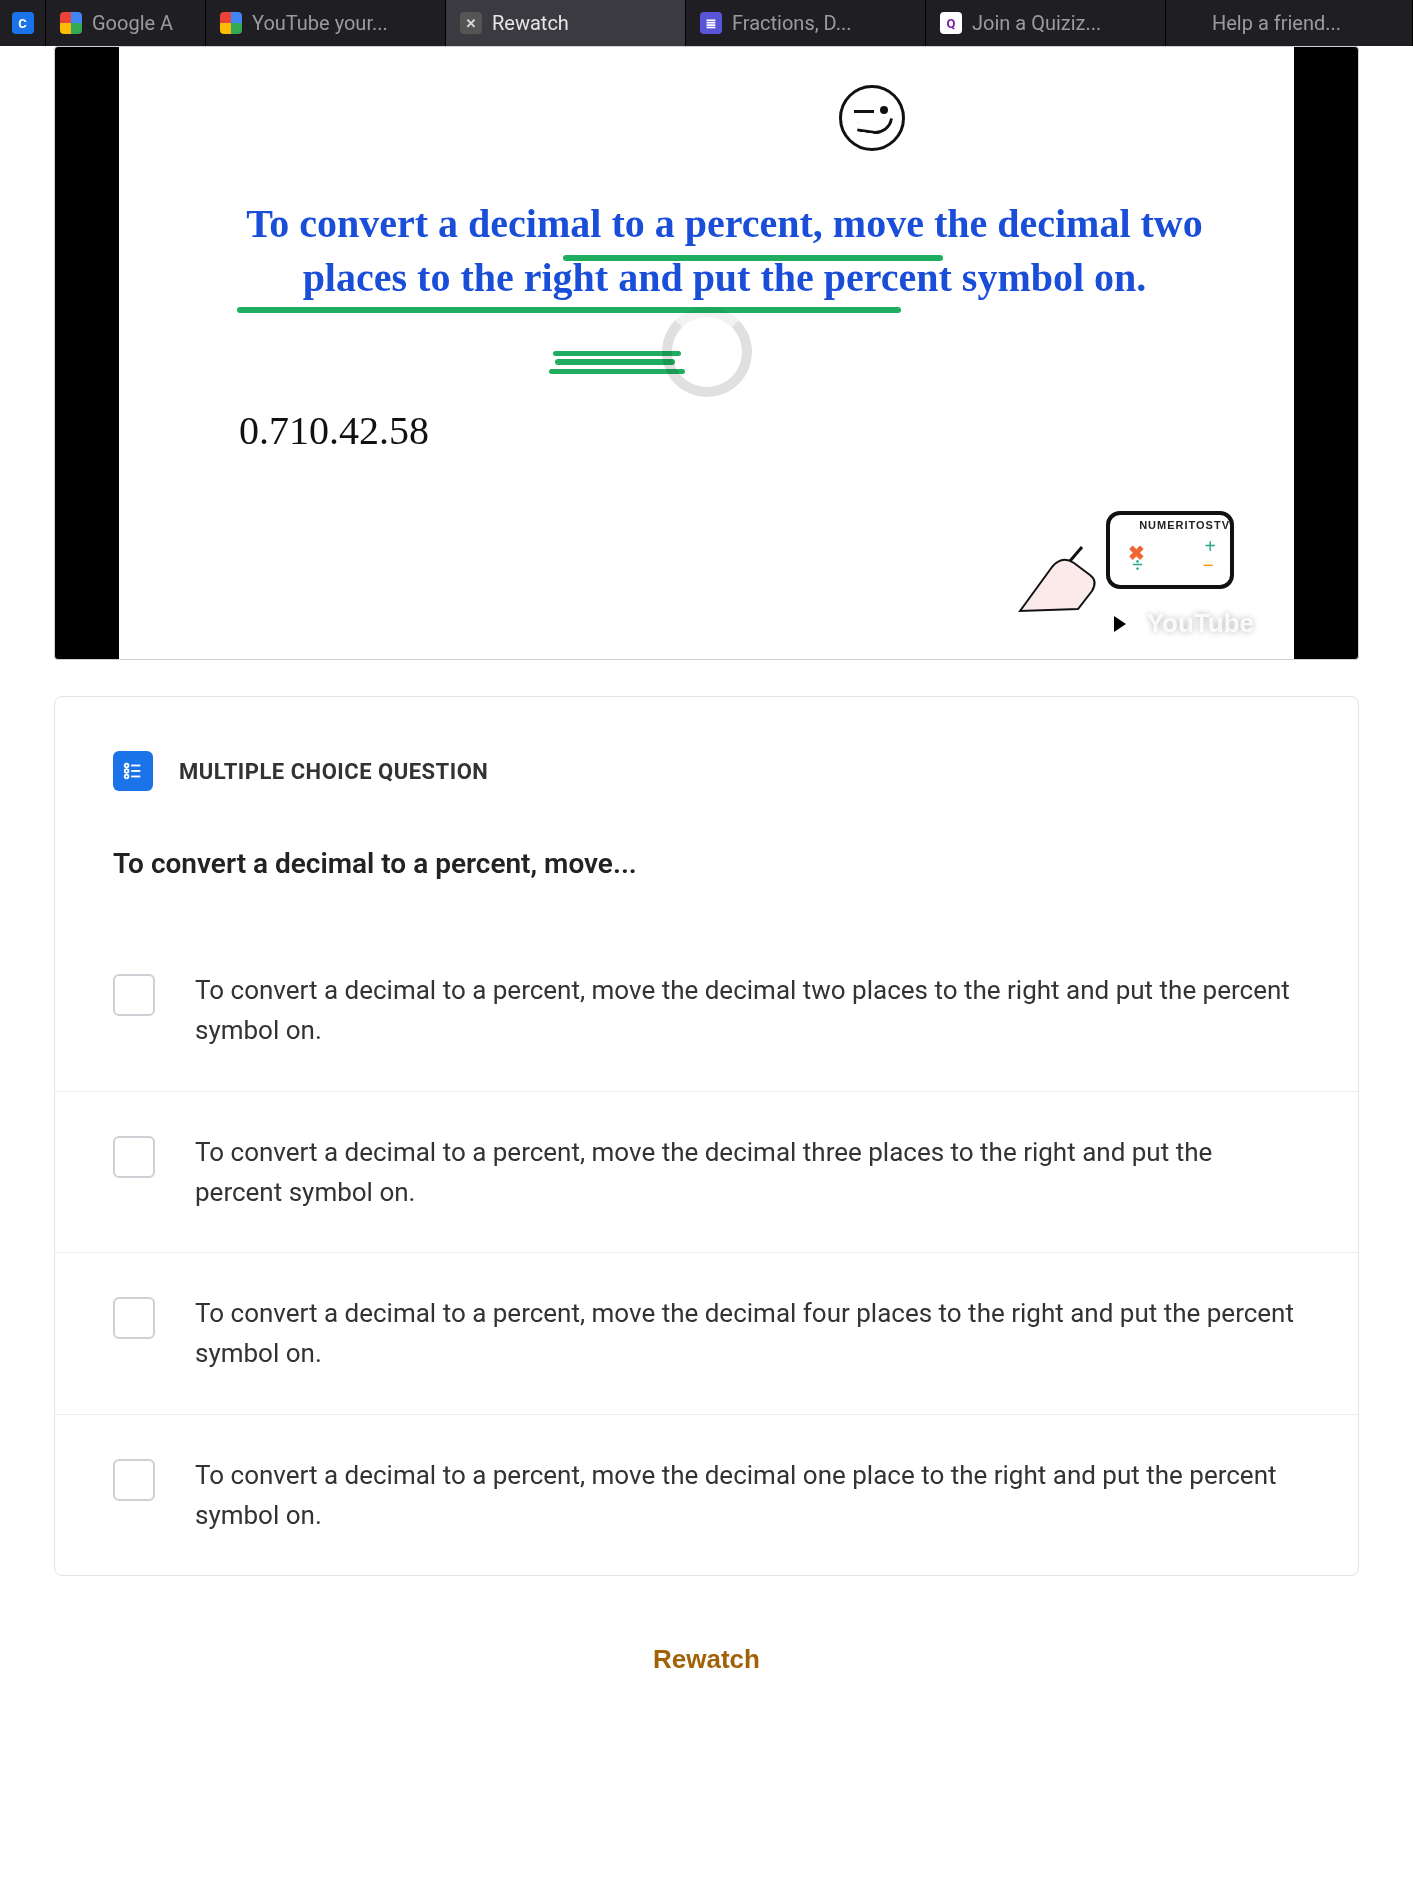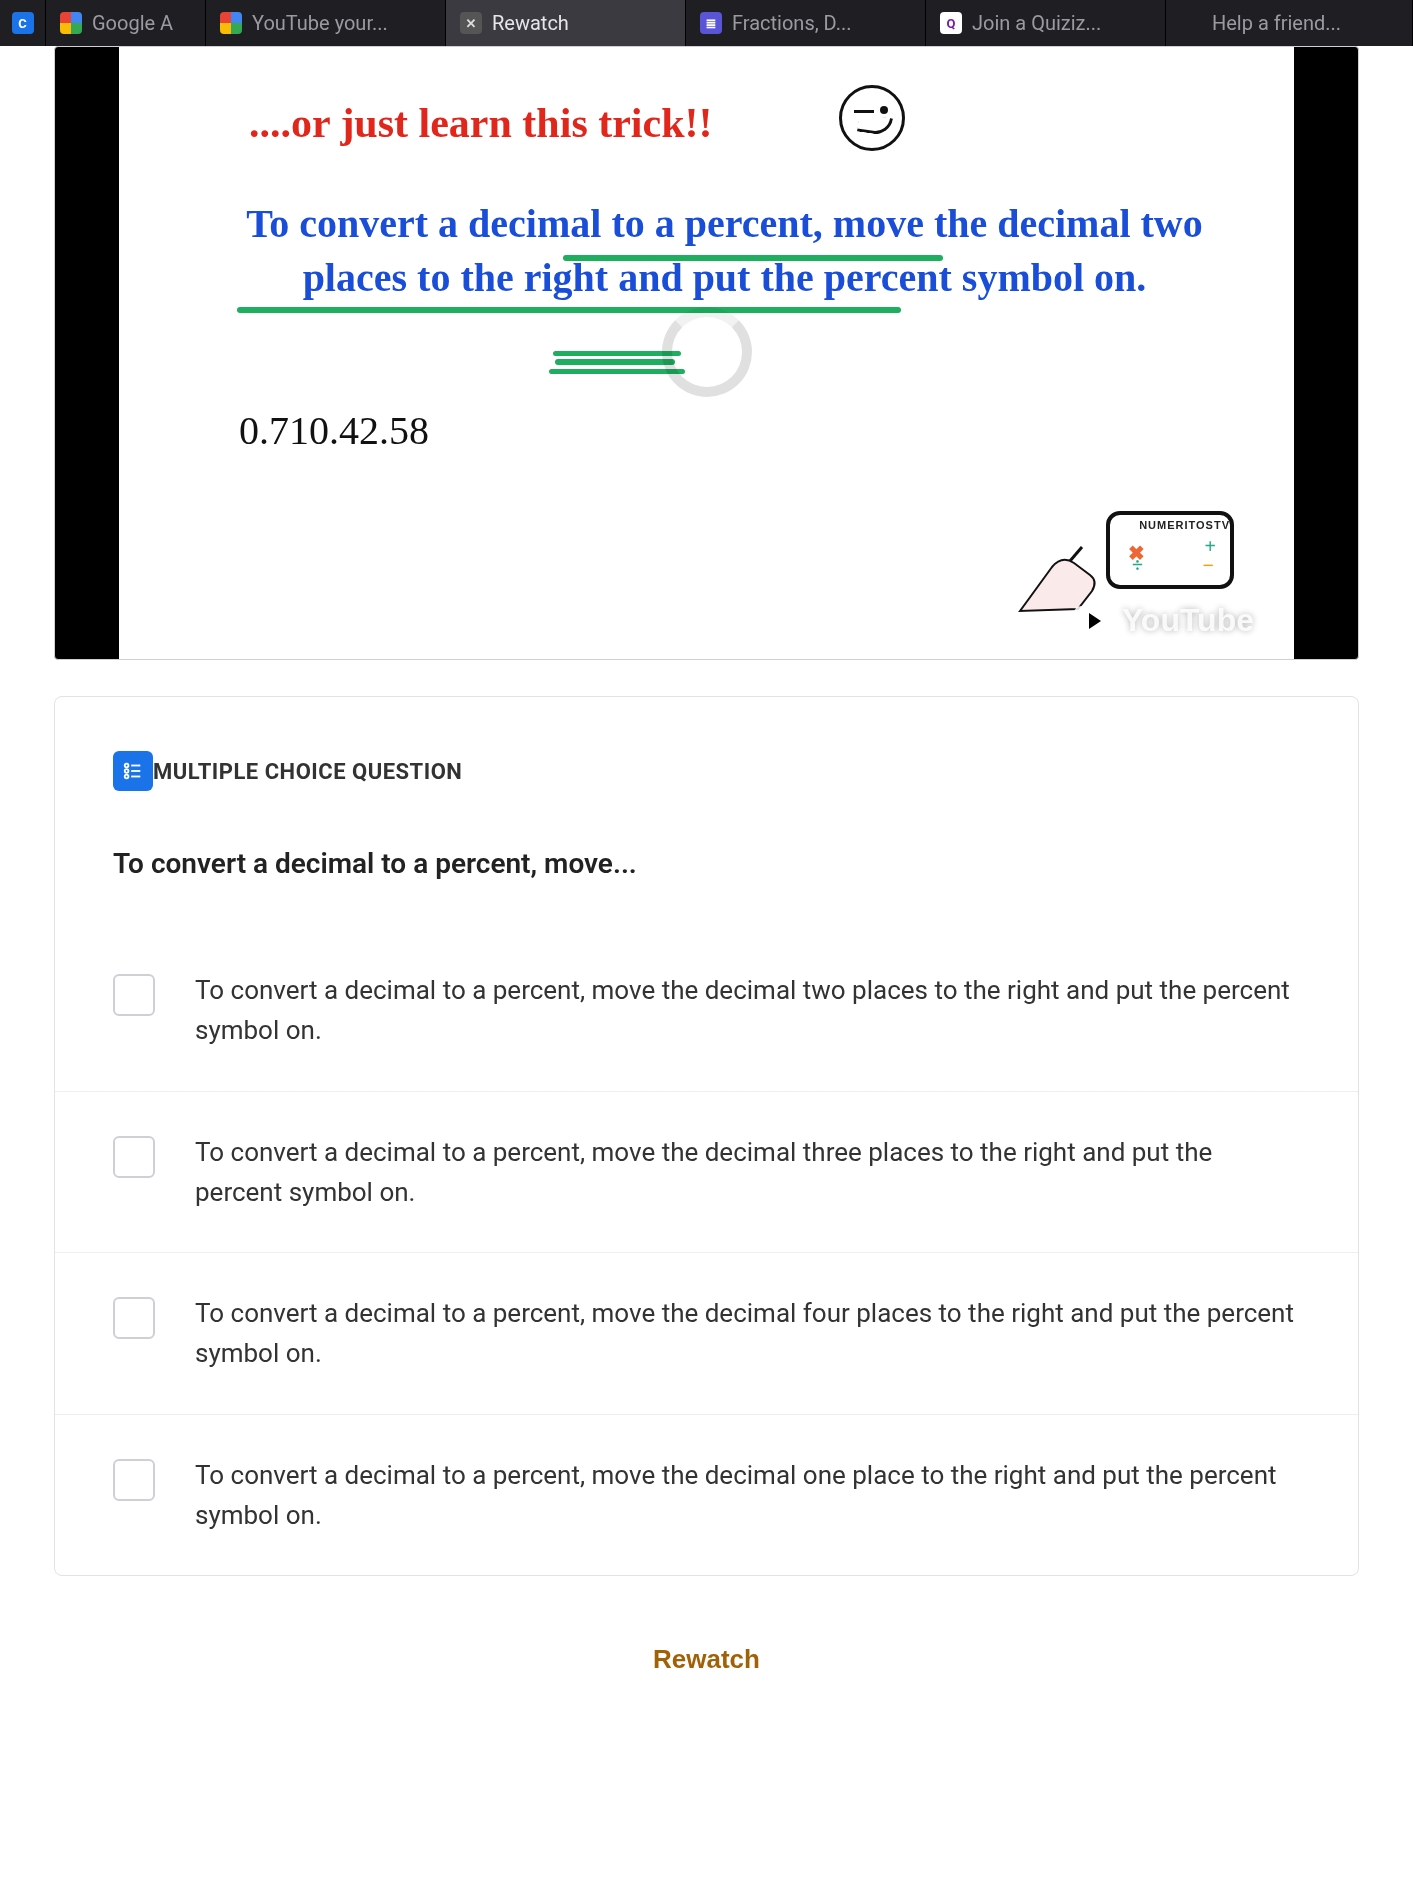--- a/index.html
+++ b/index.html
@@ -104,21 +104,21 @@
     .play-spinner{
       position:absolute; left:50%; top:260px; transform:translateX(-50%);
       width:90px; height:90px; border:10px solid rgba(0,0,0,0.12);
       border-top-color: rgba(0,0,0,0.05);
       border-radius:50%;
     }
     .nums { position:absolute; top:360px; left:0; right:0; display:flex; justify-content:flex-start;
       font-family: Georgia,"Times New Roman",serif; font-size:40px; color:#111; padding:0 120px;}
     .yt-logo{
       position:absolute; right:40px; bottom:20px; display:flex; align-items:center; gap:6px;
-      color:rgba(255,255,255,0.85); font-weight:700; font-size:32px;
+      color:rgba(255,255,255,0.85); font-weight:700; font-size:26px;
       text-shadow:0 0 6px rgba(0,0,0,.3);
       font-family: Arial,sans-serif;
     }
     .yt-play{ width:42px; height:30px; background:rgba(255,255,255,.85); border-radius:7px;
       display:inline-flex; align-items:center; justify-content:center;}
     .yt-play::before{content:""; border-left:12px solid #000; border-top:8px solid transparent; border-bottom:8px solid transparent;}
     .numeri {
       position:absolute; right:60px; bottom:70px; width:168px;
     }
     .device{
@@ -133,21 +133,21 @@
       position:absolute; left:-54px; bottom:-24px; width:100px; height:80px;
     }
 
     
     .card {
       border:1px solid #e2e2e6;
       border-radius:8px;
       margin-top:36px;
       padding:54px 58px 0;
     }
-    .qhead { display:flex; align-items:center; margin-bottom:56px;}
+    .qhead { display:flex; align-items:center; gap:26px; margin-bottom:56px;}
     .qbadge {
       width:40px; height:40px; background:#1a73e8; border-radius:6px;
       display:flex; align-items:center; justify-content:center;
     }
     .qbadge svg{ width:22px; height:22px; stroke:#fff; fill:none; stroke-width:2;}
     .qtype { font-size:22px; font-weight:700; letter-spacing:.5px; color:#333;}
     .qprompt { font-size:28px; font-weight:600; color:#222; margin-bottom:90px;}
 
     .choice {
       display:flex; gap:40px; align-items:flex-start;
@@ -202,21 +202,20 @@
   <div class="tab" style="flex:1">
     <span class="favicon fav-apple"></span>
     <span class="tab-label">Help a friend...</span>
   </div>
 </div>
 
 <div class="page">
 
   <div class="video-wrap">
     <div class="video-inner">
-      <div class="trick-line">....or just learn this trick!!</div>
       <div class="smiley">
           <span class="mouth"></span>
         </div>
       <div class="explain">To convert a decimal to a percent, move the decimal two places to the right and put the percent symbol on.</div>
       <span class="ul-green u1"></span>
       <span class="ul-green u2"></span>
       <span class="ul-green u3"></span>
       <span class="ul-green u3b"></span>
       <span class="ul-green u3c"></span>
       <div class="play-spinner"></div>

